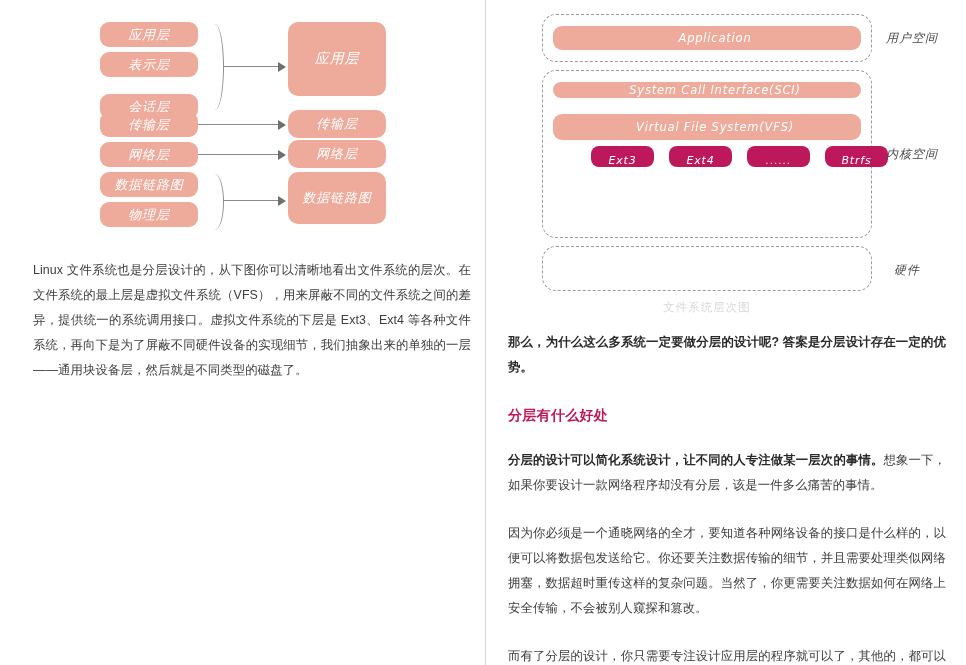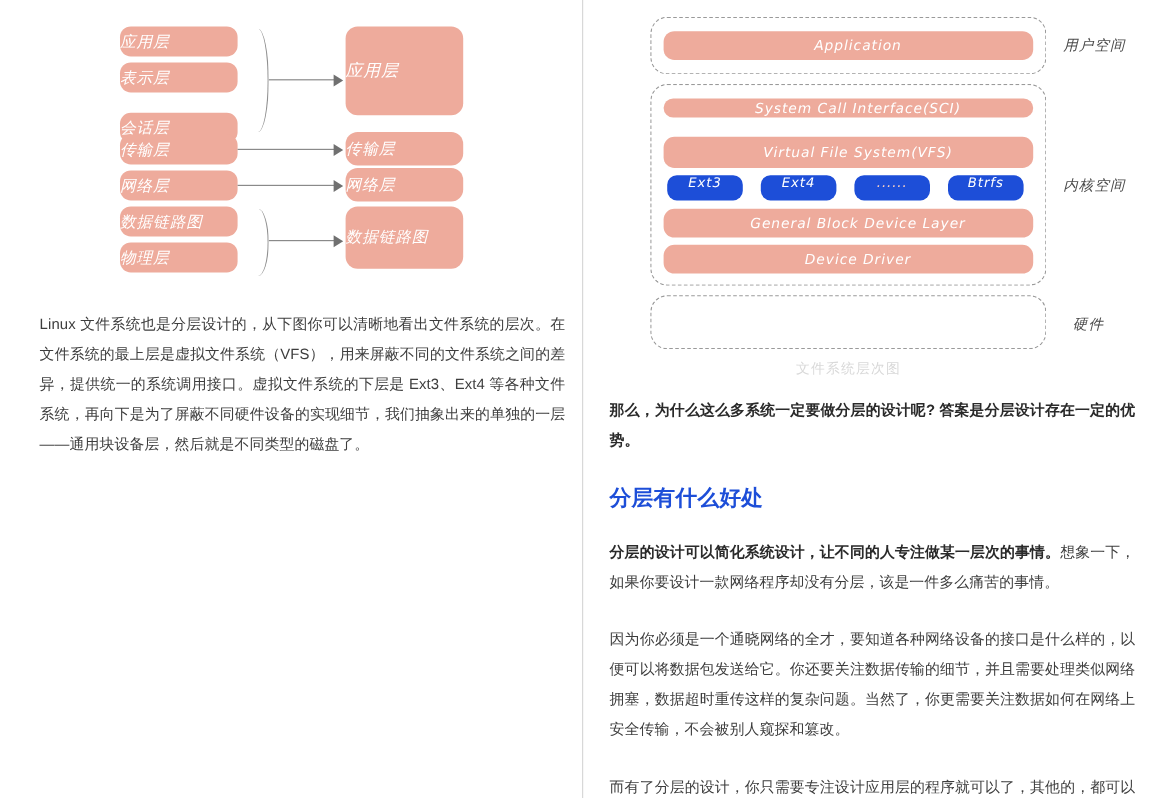--- a/index.html
+++ b/index.html
@@ -36,23 +36,23 @@
     color: #3d3d3d;
     font-size: 12.4px;
     line-height: 25px;
     letter-spacing: 0.1px;
     text-align: justify;
   }
   .prose p { margin: 0 0 23px 0; }
   .prose p:last-child { margin-bottom: 0; }
   .prose b, .prose strong { font-weight: bold; color: #2a2a2a; }
   h3.section-heading {
-    font-size: 18px;
+    font-size: 14px;
     font-weight: bold;
-    color: #1d4ed8;
+    color: #be185d;
     margin: 0 0 20px 0;
     letter-spacing: 0.3px;
   }
 
   
   .figure { position: relative; }
   .fig-caption {
     text-align: center;
     color: #d9d9d9;
     font-size: 11.5px;
@@ -72,21 +72,21 @@
     position: absolute;
     left: 0; top: 8px;
     width: 485px; height: 240px;
   }
   .osi-box {
     position: absolute;
     background: #eeab9c;
     border-radius: 9px;
     display: flex;
     align-items: center;
-    justify-content: flex-start;
+    justify-content: center;
     color: #ffffff;
     font-size: 13px;
     letter-spacing: 1px;
   }
   .osi-left  { left: 100px; width: 98px; height: 25px; }
   .osi-right { left: 288px; background:#eeab9c; border-radius: 10px; }
   .bracket {
     position: absolute;
     border: 0;
     border-right: 1.4px solid #8f8f8f;
@@ -123,27 +123,28 @@
     border-radius: 9px;
     display: flex;
     align-items: center;
     justify-content: center;
     color: #fff;
     font-size: 11.5px;
     padding-left: 16px;
   }
   .fs-chip {
     position: absolute;
-    background: #1d4ed8;
+    background: #be185d;
     border-radius: 8px;
     display: flex;
-    align-items: flex-start;
+    align-items: flex-end;
     justify-content: center;
     color: #fff;
     font-size: 11px;
+    margin-left: 35px;
   }
   .zone-label {
     position: absolute;
     color: #4a4a4a;
     font-size: 12px;
     letter-spacing: 1px;
     font-style: italic;
     font-family: "DejaVu Sans", sans-serif;
   }
   .disk {
@@ -272,26 +273,20 @@
       <div class="fs-chip" style="left:148px; top:140px; width:63px; height:21px;">
         <span class="hand">Ext4</span>
       </div>
       <div class="fs-chip" style="left:226px; top:140px; width:63px; height:21px;">
         <span class="hand" style="color:#f6cdc3;">......</span>
       </div>
       <div class="fs-chip" style="left:304px; top:140px; width:63px; height:21px;">
         <span class="hand">Btrfs</span>
       </div>
 
-      <div class="fs-bar" style="left:67px; top:168px; width:308px; height:24px;">
-        <span class="hand">General Block Device Layer</span>
-      </div>
-      <div class="fs-bar" style="left:67px; top:198px; width:308px; height:24px;">
-        <span class="hand">Device Driver</span>
-      </div>
       <div class="zone-label" style="left:400px; top:140px;">内核空间</div>
 
       <div class="dash-group" style="left:56px; top:240px; width:330px; height:45px;"></div>
       <div class="zone-label" style="left:408px; top:256px;">硬件</div>
 
       <div class="fig-caption" style="position:absolute; left:56px; top:290px; width:330px;">文件系统层次图</div>
     </div>
 
     <div class="prose" id="right-text">
       <p>

